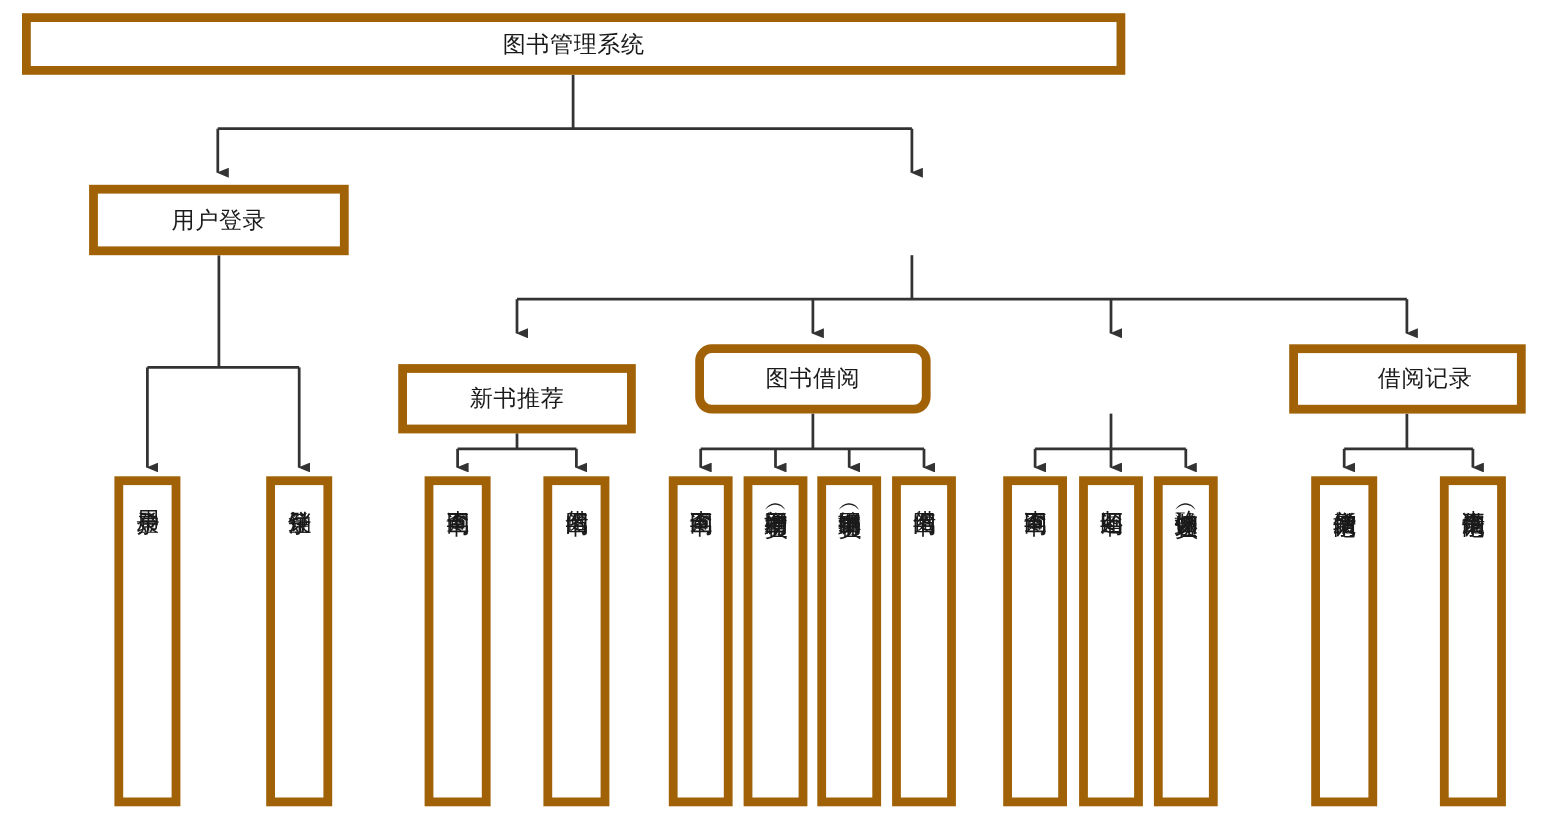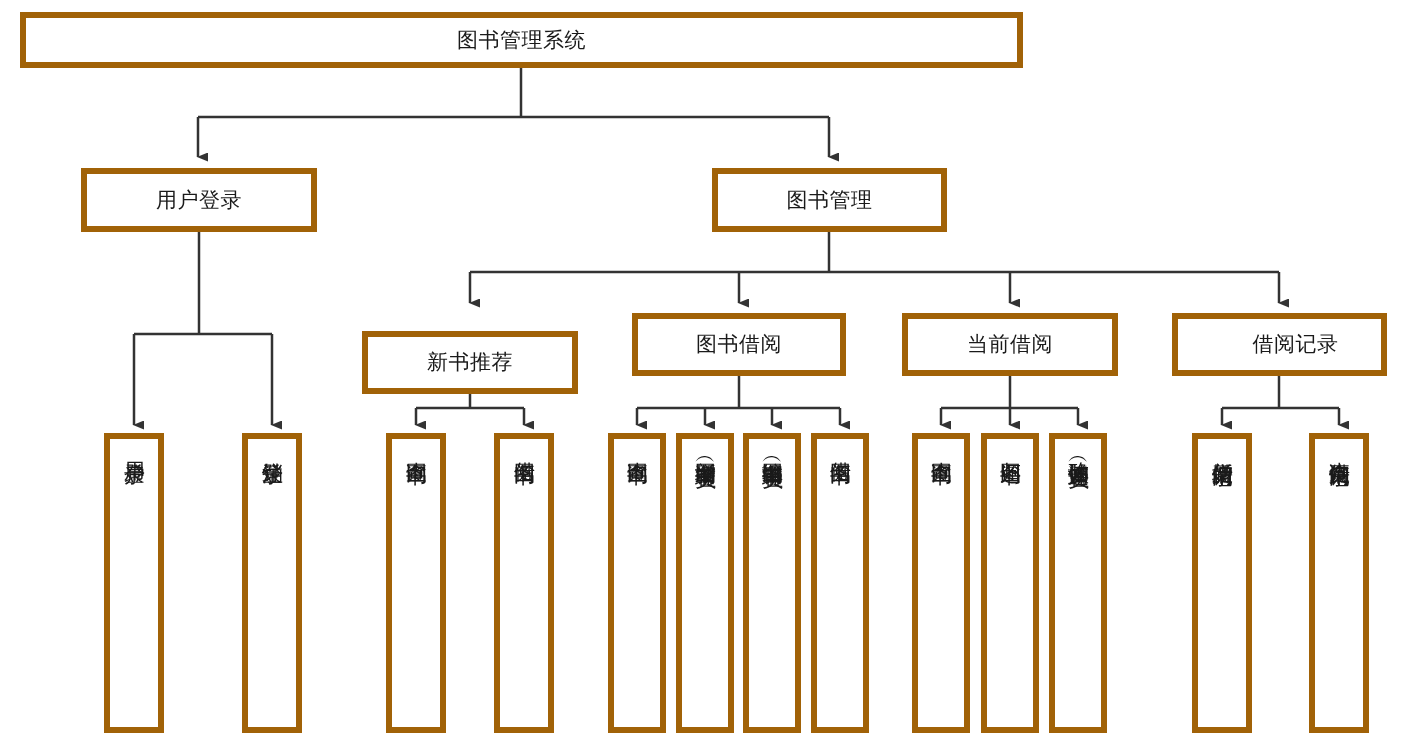--- a/index.html
+++ b/index.html
@@ -21,21 +21,21 @@
   #diagram-svg {
     position: absolute;
     left: 0;
     top: 0;
     width: 1405px;
     height: 747px;
   }
   .node {
     position: absolute;
     box-sizing: border-box;
-    border: 6px solid #a16207;
+    border: 8px solid #a16207;
     background: #ffffff;
     display: flex;
     align-items: center;
     justify-content: center;
     color: #1a1a1a;
   }
   .node-label {
     display: block;
     text-align: center;
     line-height: 1.18;
@@ -123,32 +123,26 @@
     </g>
   </svg>
 
   <div class="node horizontal" style="left:20px; top:12px; width:1003px; height:56px;">
     <span class="node-label">图书管理系统</span>
   </div>
 
   <div class="node horizontal" style="left:81px; top:168px; width:236px; height:64px;">
     <span class="node-label">用户登录</span>
   </div>
-  <div class="node horizontal" style="left:712px; top:168px; width:235px; height:64px;">
-    <span class="node-label">图书管理</span>
-  </div>
 
   <div class="node horizontal" style="left:362px; top:331px; width:216px; height:63px;align-items:center;">
     <span class="node-label">新书推荐</span>
   </div>
-  <div class="node horizontal" style="left:632px; top:313px; width:214px; height:63px;">
+  <div class="node horizontal" style="left:632px; top:313px; width:214px; height:63px;border-radius:15px;">
     <span class="node-label">图书借阅</span>
-  </div>
-  <div class="node horizontal" style="left:902px; top:313px; width:216px; height:63px;">
-    <span class="node-label">当前借阅</span>
   </div>
   <div class="node horizontal" style="left:1172px; top:313px; width:215px; height:63px;padding-left:32px;">
     <span class="node-label">借阅记录</span>
   </div>
 
   <div class="node vertical" style="left:104px; top:433px; width:60px; height:300px;">
     <span class="node-label">用户登录</span>
   </div>
   <div class="node vertical" style="left:242px; top:433px; width:60px; height:300px;">
     <span class="node-label">注销登录</span>

